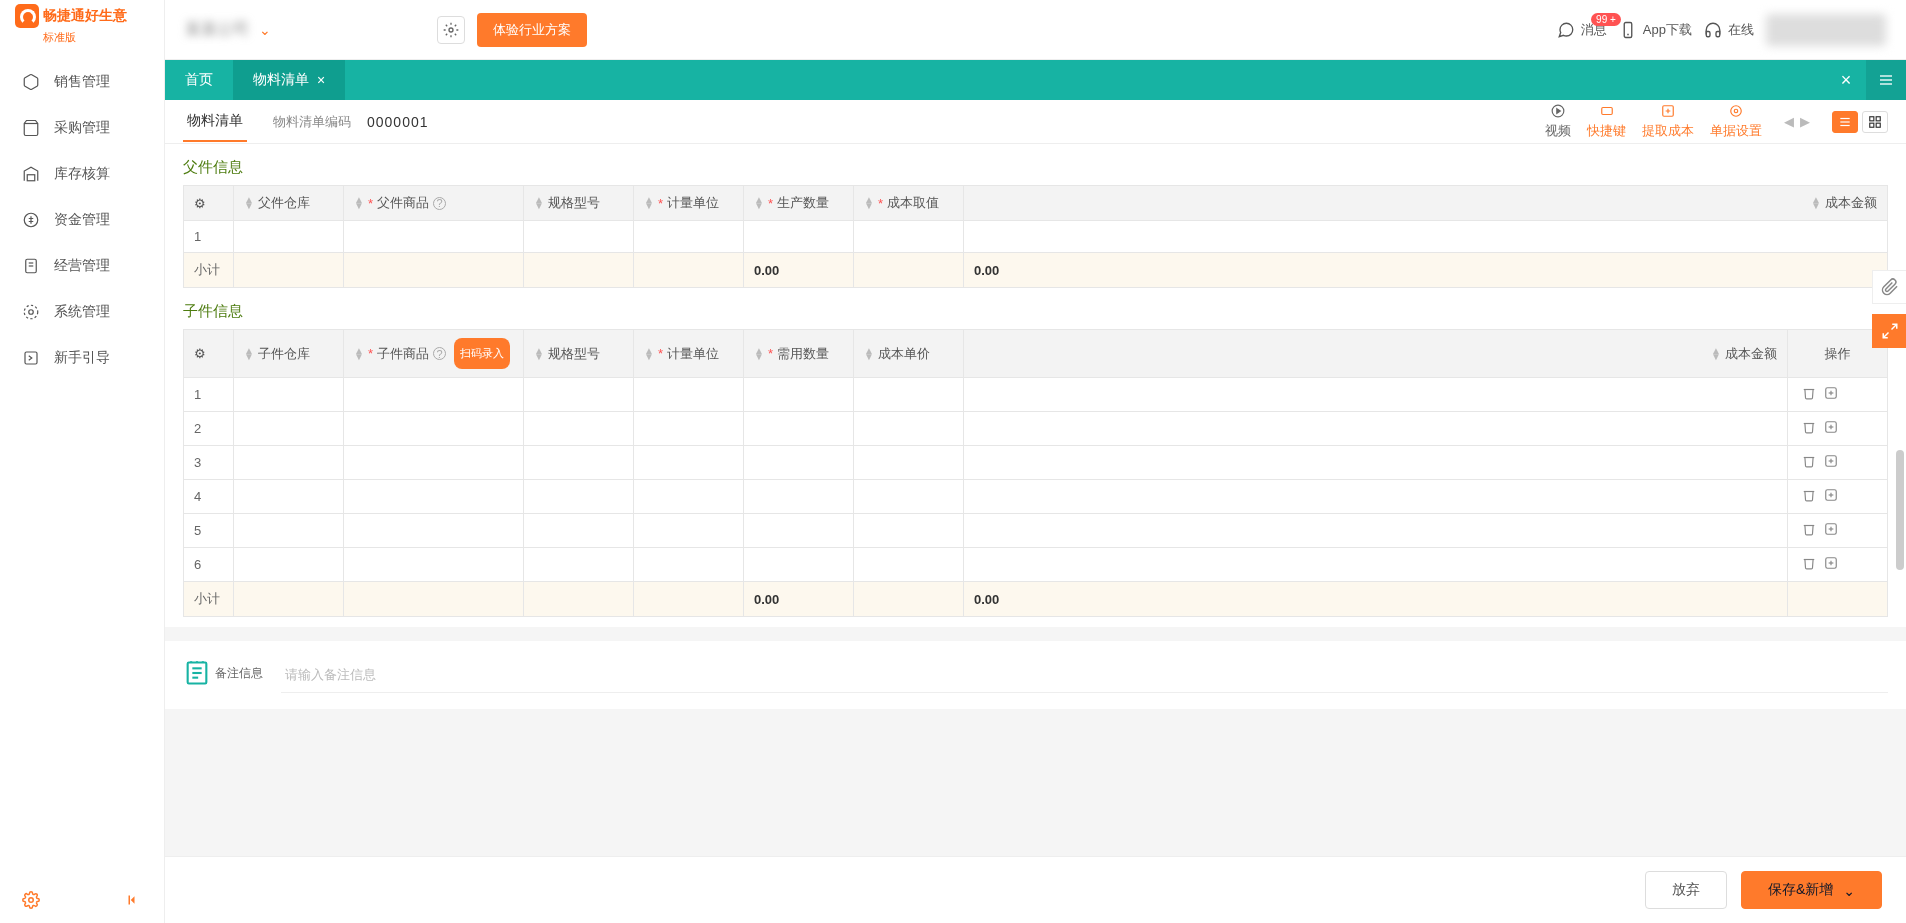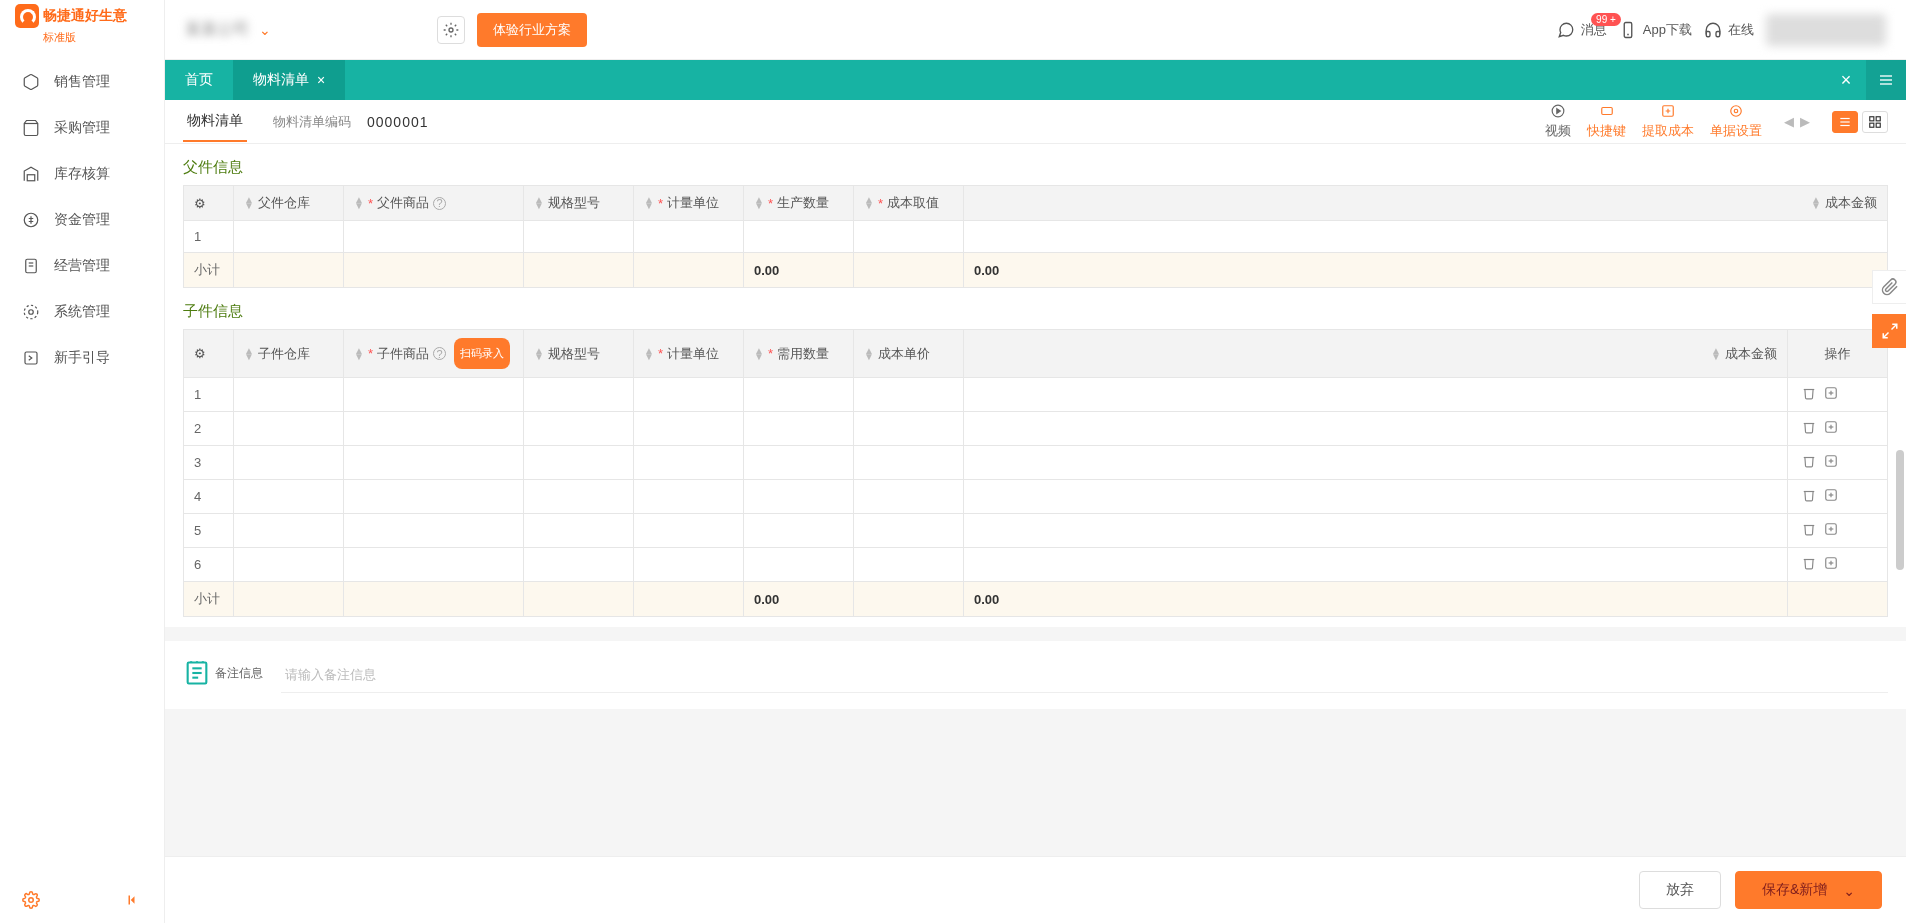--- a/index.html
+++ b/index.html
@@ -89,21 +89,21 @@
 .remarks { background: #fff; margin-top: 14px; padding: 16px 18px; display: flex; gap: 18px; align-items: flex-start; }
 .remarks-icon-wrap { display: flex; align-items: center; gap: 4px; }
 .remarks-icon { width: 28px; height: 32px; color: #17b3a3; }
 .remarks-label { font-size: 12px; color: #666; }
 .remarks-input { flex: 1; border: none; border-bottom: 1px solid #eee; padding: 10px 4px; font-size: 13px; outline: none; color: #333; }
 .remarks-input::placeholder { color: #bbb; }
 
 
 .footer { background: #fff; border-top: 1px solid #eee; padding: 14px 24px; display: flex; justify-content: flex-end; gap: 14px; }
 .btn { padding: 9px 26px; border-radius: 4px; font-size: 14px; cursor: pointer; border: 1px solid #ddd; background: #fff; color: #555; }
-.btn.primary { background: #ff7a2b; border-color: #ff7a2b; color: #7f1d1d; display: flex; align-items: flex-end; gap: 16px; }
+.btn.primary { background: #ff7a2b; border-color: #ff7a2b; color: #0f172a; display: flex; align-items: flex-end; gap: 10px; }
 
 
 .float-r { position: absolute; right: 0; top: 170px; display: flex; flex-direction: column; gap: 10px; }
 .float-btn { width: 34px; height: 34px; background: #fff; border: 1px solid #eee; display: flex; align-items: center; justify-content: center; color: #888; cursor: pointer; border-right: none; }
 .float-btn.orange { background: #ff7a2b; color: #fff; border-color: #ff7a2b; }
 
 
 .scroll-mimic { position: absolute; right: 2px; top: 350px; width: 8px; height: 120px; background: #ccc; border-radius: 4px; }
 
 svg { display: block; }

